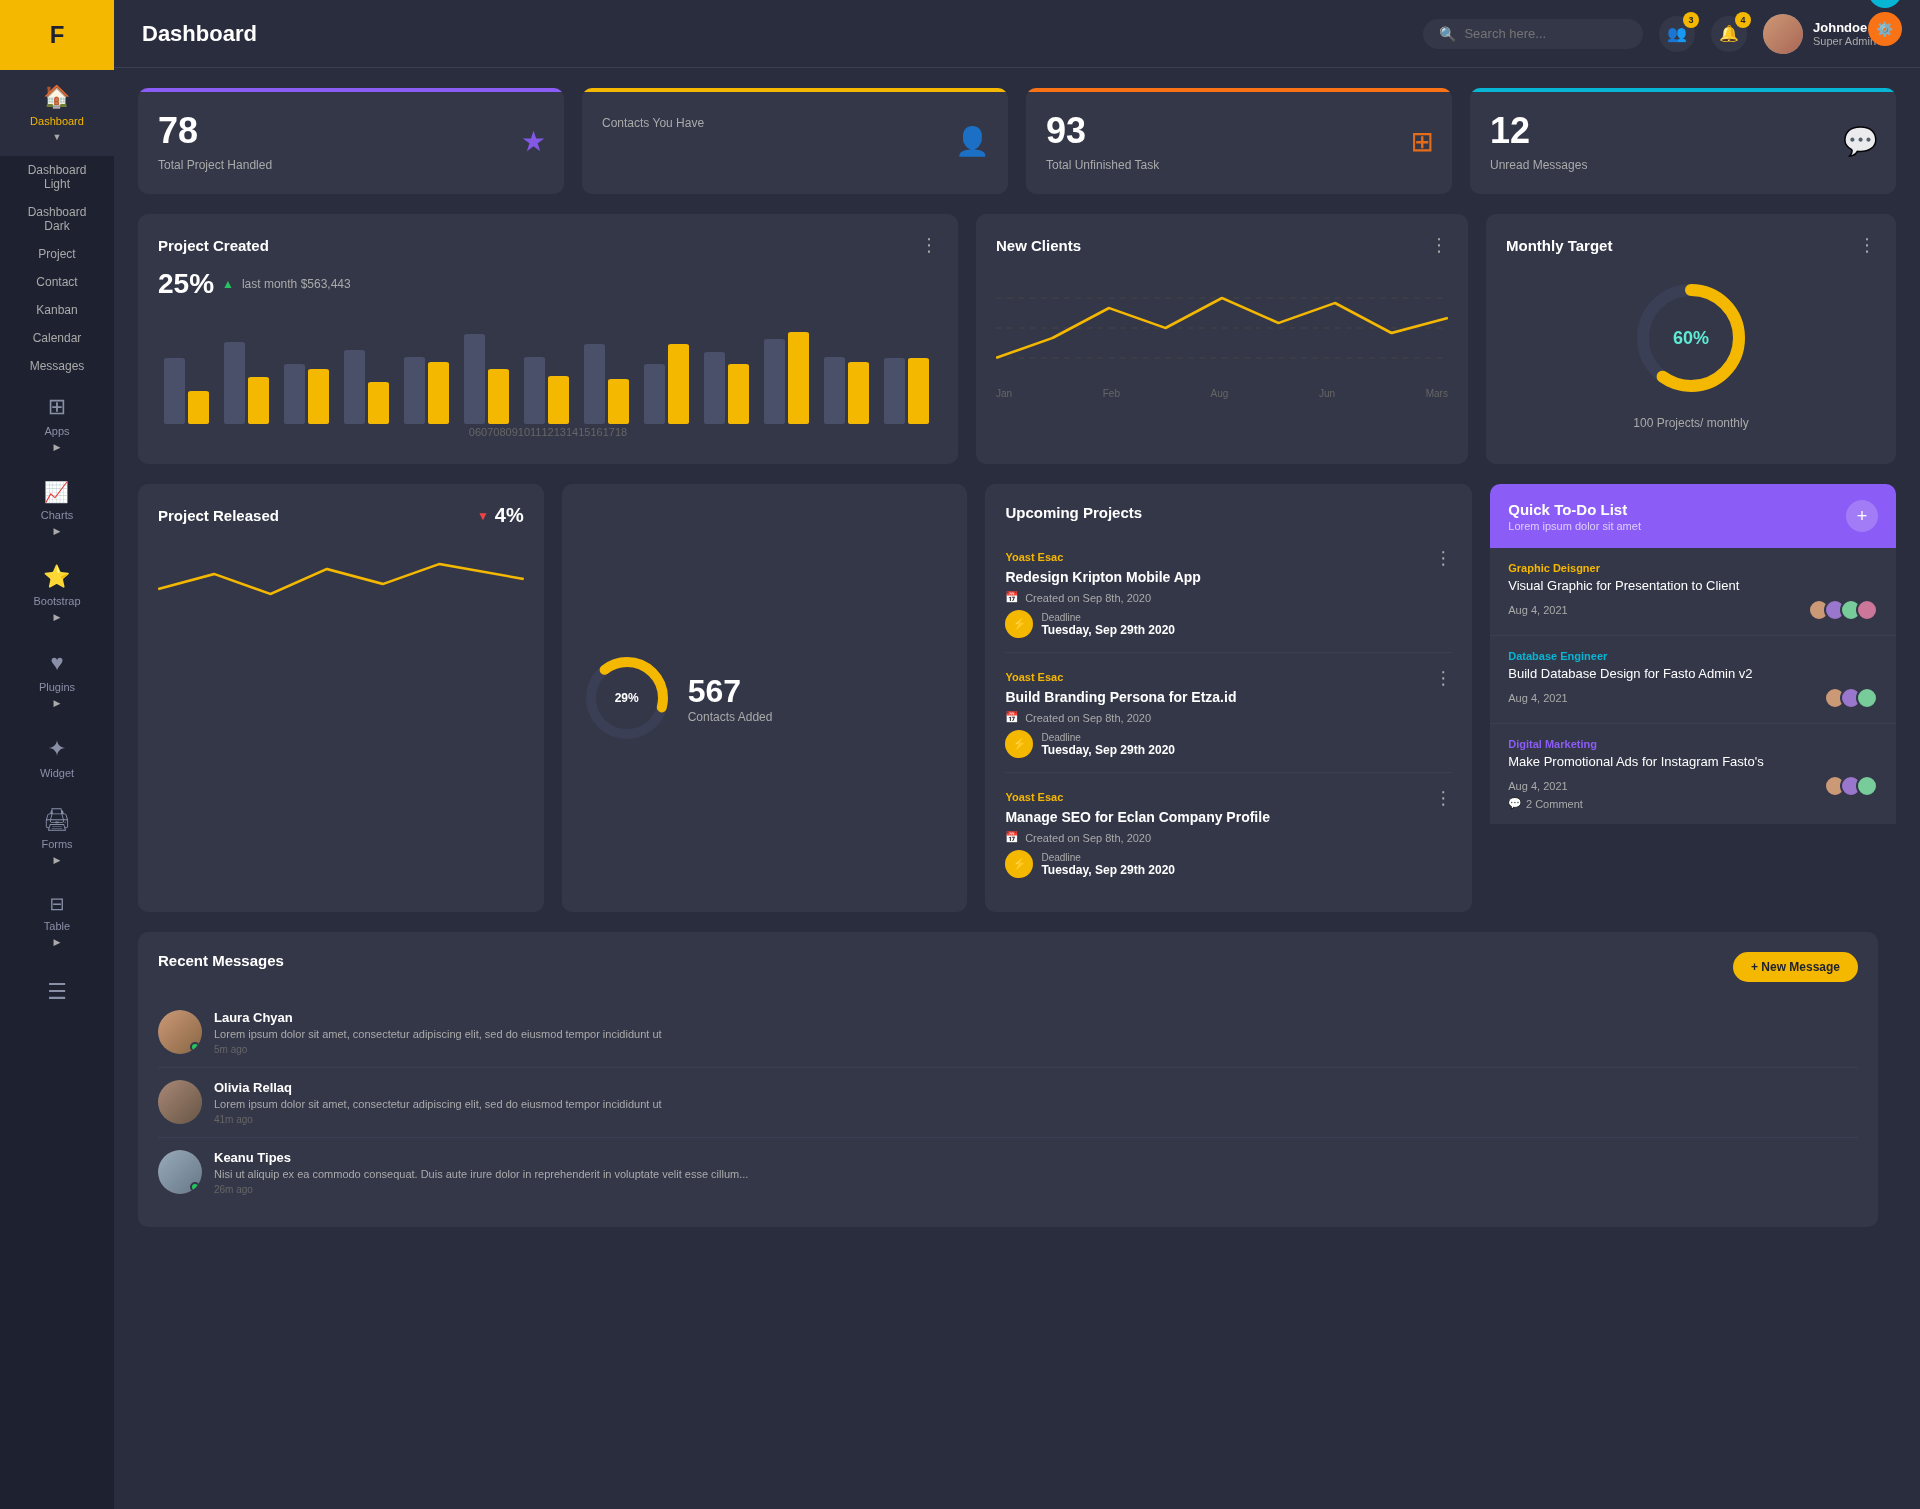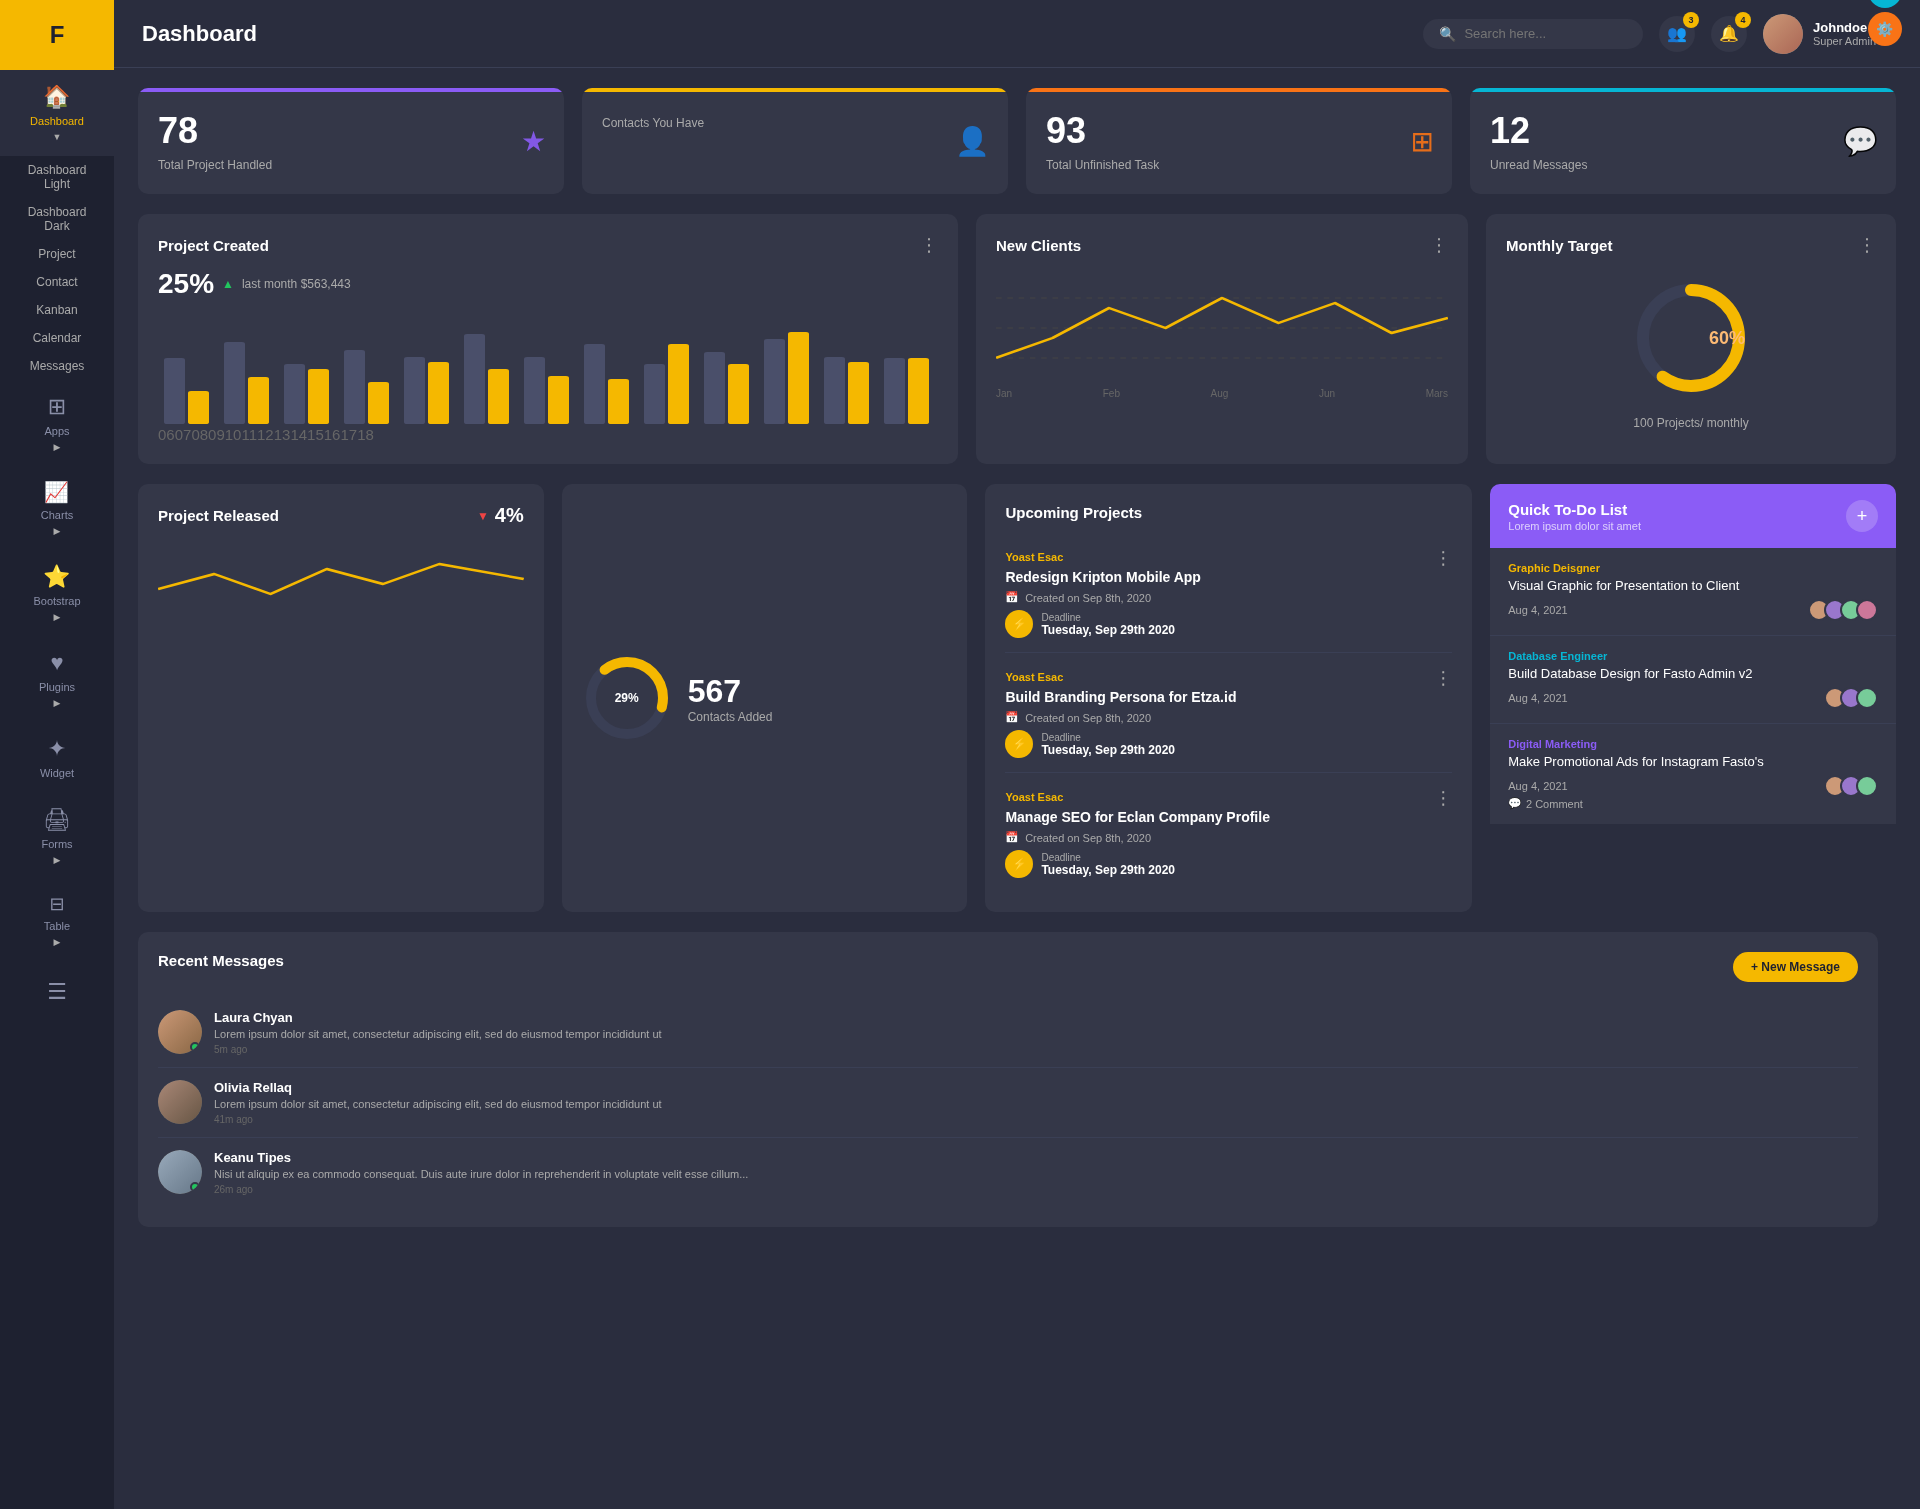--- a/index.html
+++ b/index.html
@@ -413,21 +413,21 @@
             <rect x="340" y="30" width="14" height="80" rx="2" fill="#f5b800"></rect>
             <rect x="364" y="38" width="14" height="72" rx="2" fill="#4a4f6a"></rect>
             <rect x="380" y="50" width="14" height="60" rx="2" fill="#f5b800"></rect>
             <rect x="404" y="25" width="14" height="85" rx="2" fill="#4a4f6a"></rect>
             <rect x="420" y="18" width="14" height="92" rx="2" fill="#f5b800"></rect>
             <rect x="444" y="43" width="14" height="67" rx="2" fill="#4a4f6a"></rect>
             <rect x="460" y="48" width="14" height="62" rx="2" fill="#f5b800"></rect>
             <rect x="484" y="44" width="14" height="66" rx="2" fill="#4a4f6a"></rect>
             <rect x="500" y="44" width="14" height="66" rx="2" fill="#f5b800"></rect>
           </svg>
-          <div style="display:flex;justify-content:flex-start;font-size:15px;color:#666;margin-top:2px;">
+          <div style="display:flex;justify-content:center;font-size:11px;color:#666;margin-top:2px;">
             <span>06</span>
               <span>07</span>
               <span>08</span>
             <span>09</span>
               <span>10</span>
               <span>11</span>
             <span>12</span>
               <span>13</span>
               <span>14</span>
             <span>15</span>
@@ -466,21 +466,21 @@
         <div class="card-header">
           <span class="card-title">Monthly Target</span>
           <span class="card-menu">⋮</span>
         </div>
         <div class="donut-container">
           <div style="position:relative;width:120px;height:120px;">
             <svg width="120" height="120" viewBox="0 0 120 120">
               <circle cx="60" cy="60" r="48" fill="none" stroke="#3a3f55" stroke-width="12"></circle>
               <circle cx="60" cy="60" r="48" fill="none" stroke="#f5b800" stroke-width="12" stroke-dasharray="180.96 120.64" stroke-dashoffset="0" stroke-linecap="round" transform="rotate(-90 60 60)"></circle>
             </svg>
-            <div style="position:absolute;top:50%;left:50%;transform:translate(-50%,-50%);font-size:18px;font-weight:700;color:#fdba74;margin-left:36px;">60%</div>
+            <div style="position:absolute;top:50%;left:50%;transform:translate(-50%,-50%);font-size:18px;font-weight:700;color:#5eead4;">60%</div>
           </div>
         </div>
         <div class="donut-label-below">100 Projects/ monthly</div>
       </div>
     </div>
 
     <div style="display:grid;grid-template-columns:1fr 1fr 1.2fr 1fr;gap:18px;margin-bottom:20px;">
 
       <div class="card">
         <div class="card-header">

